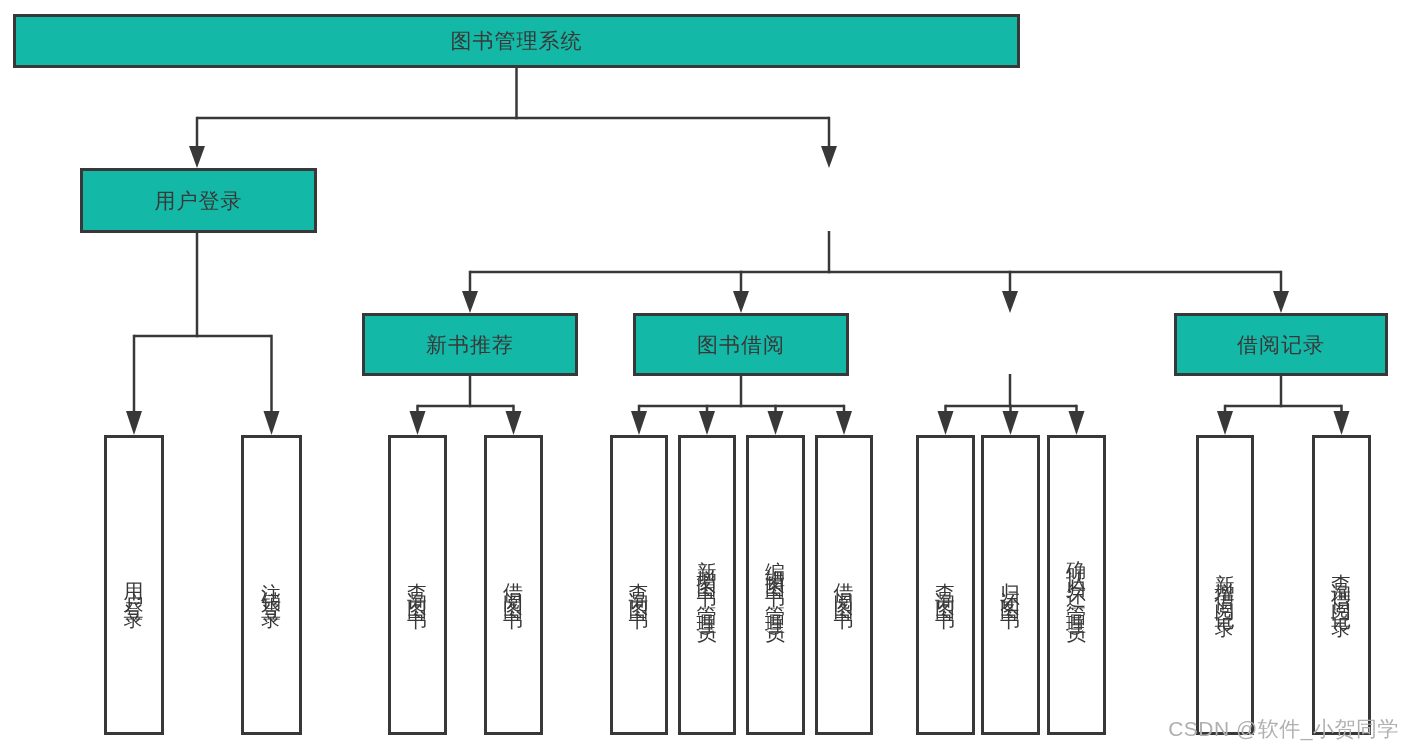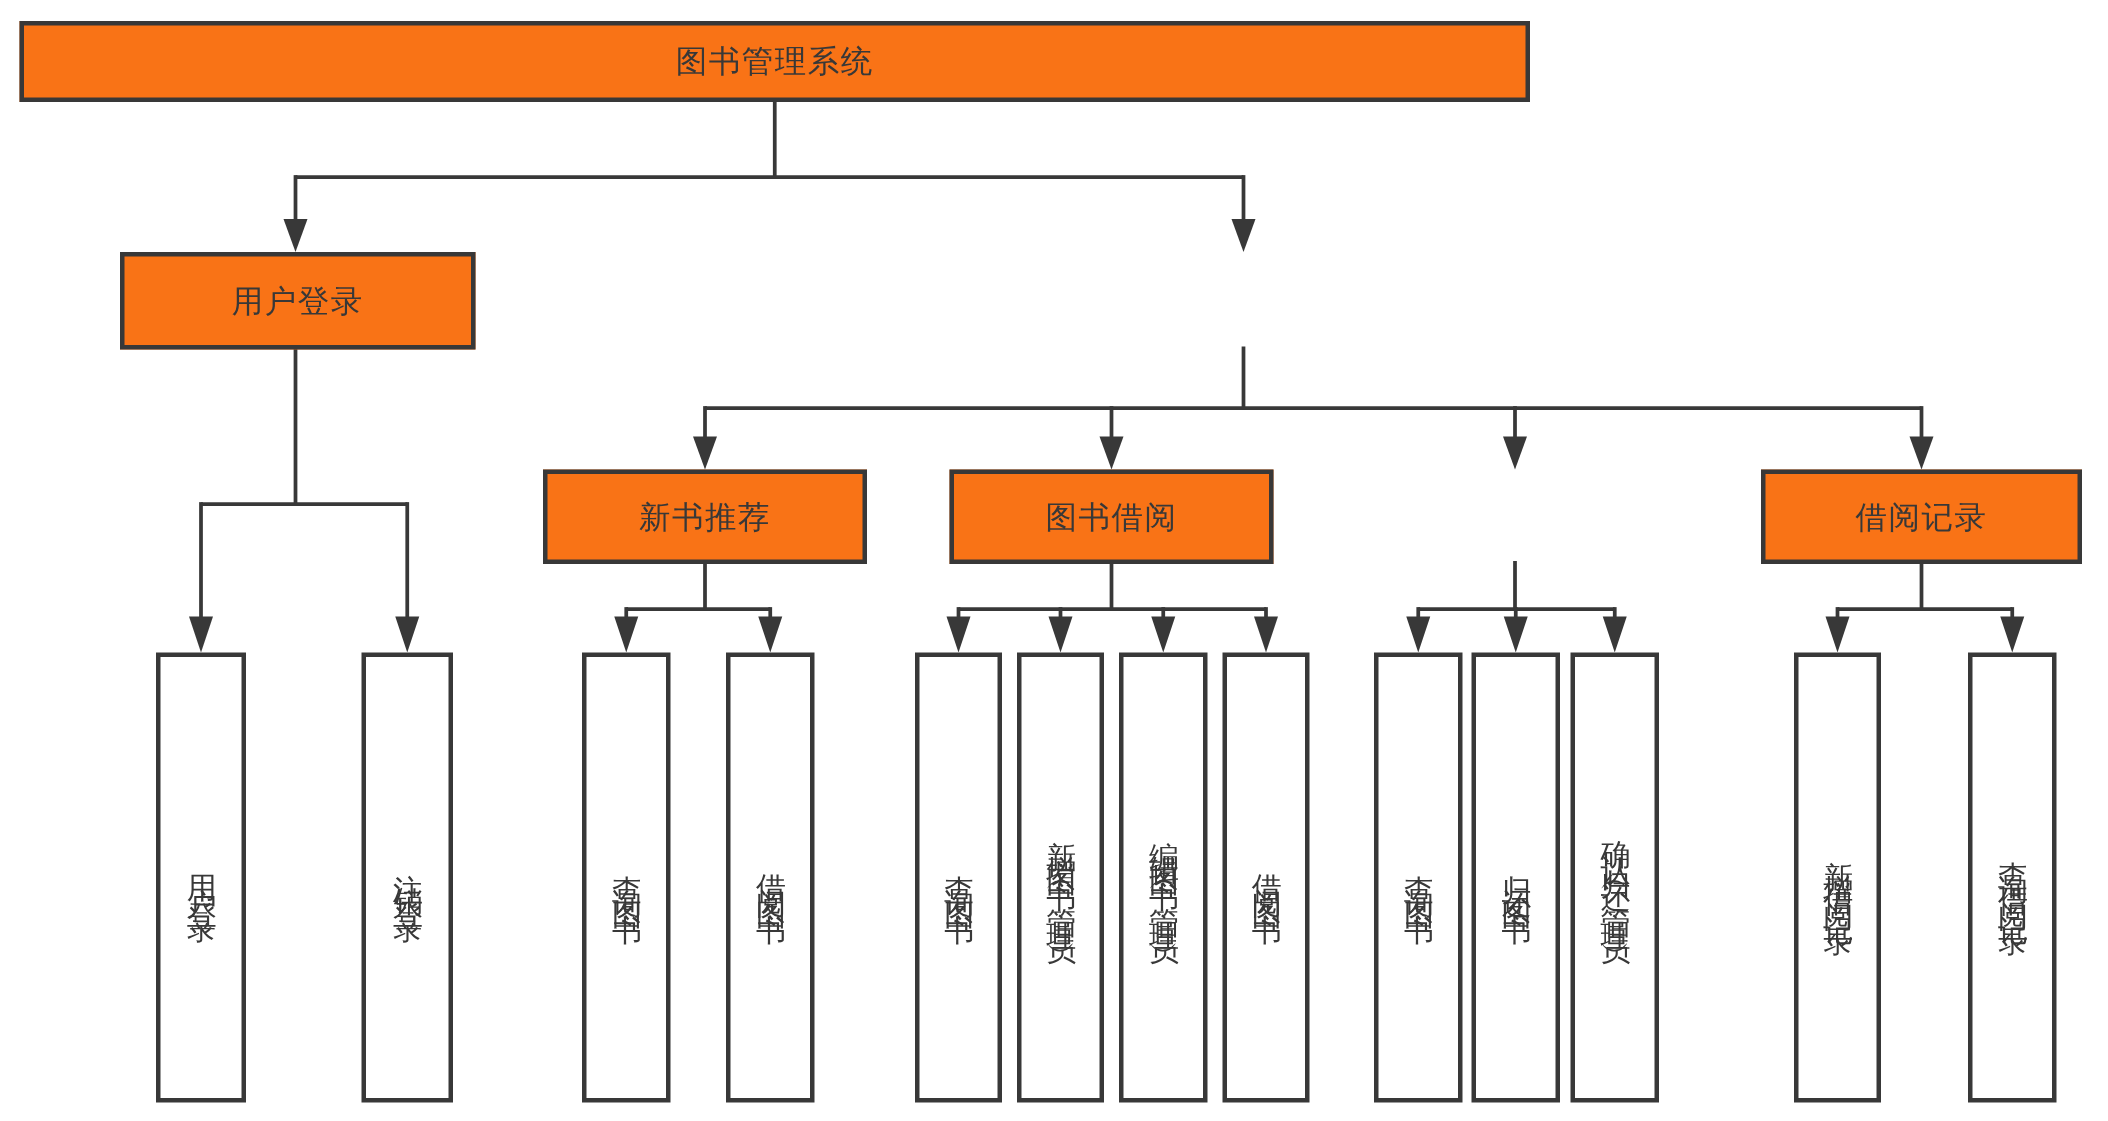--- a/index.html
+++ b/index.html
@@ -15,21 +15,21 @@
     position: absolute;
     left: 0; top: 0;
     width: 1405px; height: 747px;
     z-index: 0;
   }
   .connector-layer line { stroke: #383838; stroke-width: 2.5; }
   .connector-layer polygon { fill: #383838; stroke: none; }
   .hbox {
     position: absolute;
     box-sizing: border-box;
-    background: #f97316;
+    background: #14b8a6;
     border: 3px solid #383838;
     display: flex;
     align-items: center;
     justify-content: center;
     z-index: 1;
   }
   .hbox .label {
     font-size: 21px;
     color: #383838;
     letter-spacing: 1px;
@@ -196,14 +196,15 @@
     <span class="vlabel">确认归还（管理员）</span>
   </div>
 
   <div class="vbox" style="left:1196px; width:58px;">
     <span class="vlabel">新增借阅记录</span>
   </div>
   <div class="vbox" style="left:1312px; width:59px;">
     <span class="vlabel">查询借阅记录</span>
   </div>
 
+  <div class="watermark">CSDN @软件_小贺同学</div>
 
 </div>
 
 </body></html>

